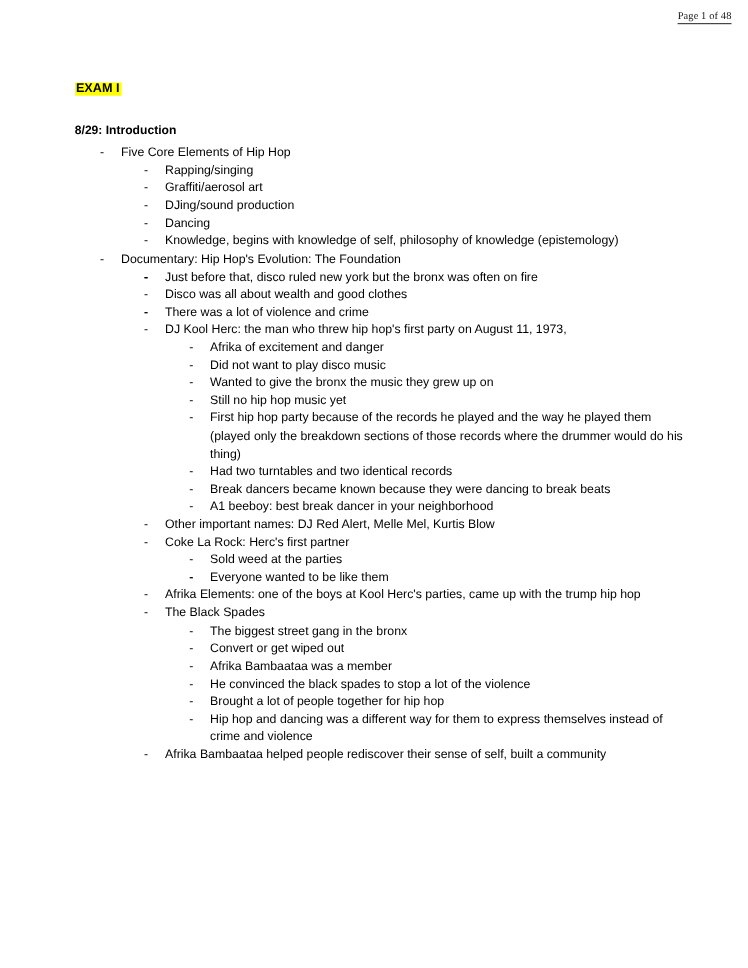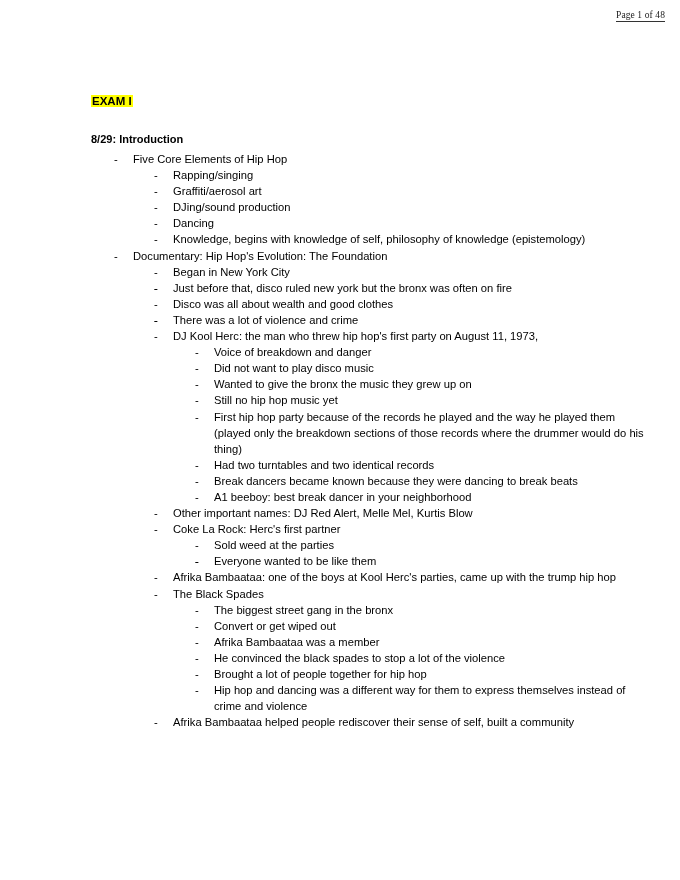--- a/index.html
+++ b/index.html
@@ -34,24 +34,23 @@
     color: #1a1a1a;
     border-bottom: 1px solid #333333;
     padding-bottom: 0px;
     letter-spacing: 0.1px;
     white-space: nowrap;
   }
 
   
   .content {
     position: absolute;
-    left: 91px;
+    left: 68px;
     top: 74px;
     width: 560px;
-    margin-top: 20px;
   }
 
   .exam-title {
     font-size: 11.5px;
     font-weight: bold;
     line-height: 14px;
     margin: 0 0 24px 0;
   }
   .exam-title .hl {
     background: #FFFF00;
@@ -138,21 +137,20 @@
         <li class="item lvl2">
           <span class="dash">-</span>
           <span class="txt">Knowledge, begins with knowledge of self, philosophy of knowledge (epistemology)</span>
         </li>
         <li class="item lvl1">
           <span class="dash">-</span>
           <span class="txt">Documentary: Hip Hop's Evolution: The Foundation</span>
         </li>
         <li class="item lvl2">
           <span class="dash">-</span>
-          <span class="txt">Began in New York City</span>
         </li>
         <li class="item lvl2">
           <span class="dash">-</span>
         </li>
         <li class="item lvl2">
           <span class="dash">-</span>
           <span class="txt">Just before that, disco ruled new york but the bronx was often on fire</span>
         </li>
         <li class="item lvl2">
           <span class="dash">-</span>
@@ -164,21 +162,21 @@
         <li class="item lvl2">
           <span class="dash">-</span>
           <span class="txt">There was a lot of violence and crime</span>
         </li>
         <li class="item lvl2">
           <span class="dash">-</span>
           <span class="txt">DJ Kool Herc: the man who threw hip hop's first party on August 11, 1973,</span>
         </li>
         <li class="item lvl3">
           <span class="dash">-</span>
-          <span class="txt">Voice of breakdown and danger</span>
+          <span class="txt">Afrika of excitement and danger</span>
         </li>
         <li class="item lvl3">
           <span class="dash">-</span>
           <span class="txt">Did not want to play disco music</span>
         </li>
         <li class="item lvl3">
           <span class="dash">-</span>
           <span class="txt">Wanted to give the bronx the music they grew up on</span>
         </li>
         <li class="item lvl3">
@@ -215,21 +213,21 @@
         </li>
         <li class="item lvl3">
           <span class="dash">-</span>
         </li>
         <li class="item lvl3">
           <span class="dash">-</span>
           <span class="txt">Everyone wanted to be like them</span>
         </li>
         <li class="item lvl2">
           <span class="dash">-</span>
-          <span class="txt">Afrika Bambaataa: one of the boys at Kool Herc's parties, came up with the trump hip hop</span>
+          <span class="txt">Afrika Elements: one of the boys at Kool Herc's parties, came up with the trump hip hop</span>
         </li>
         <li class="item lvl2">
           <span class="dash">-</span>
           <span class="txt">The Black Spades</span>
         </li>
         <li class="item lvl3">
           <span class="dash">-</span>
           <span class="txt">The biggest street gang in the bronx</span>
         </li>
         <li class="item lvl3">

